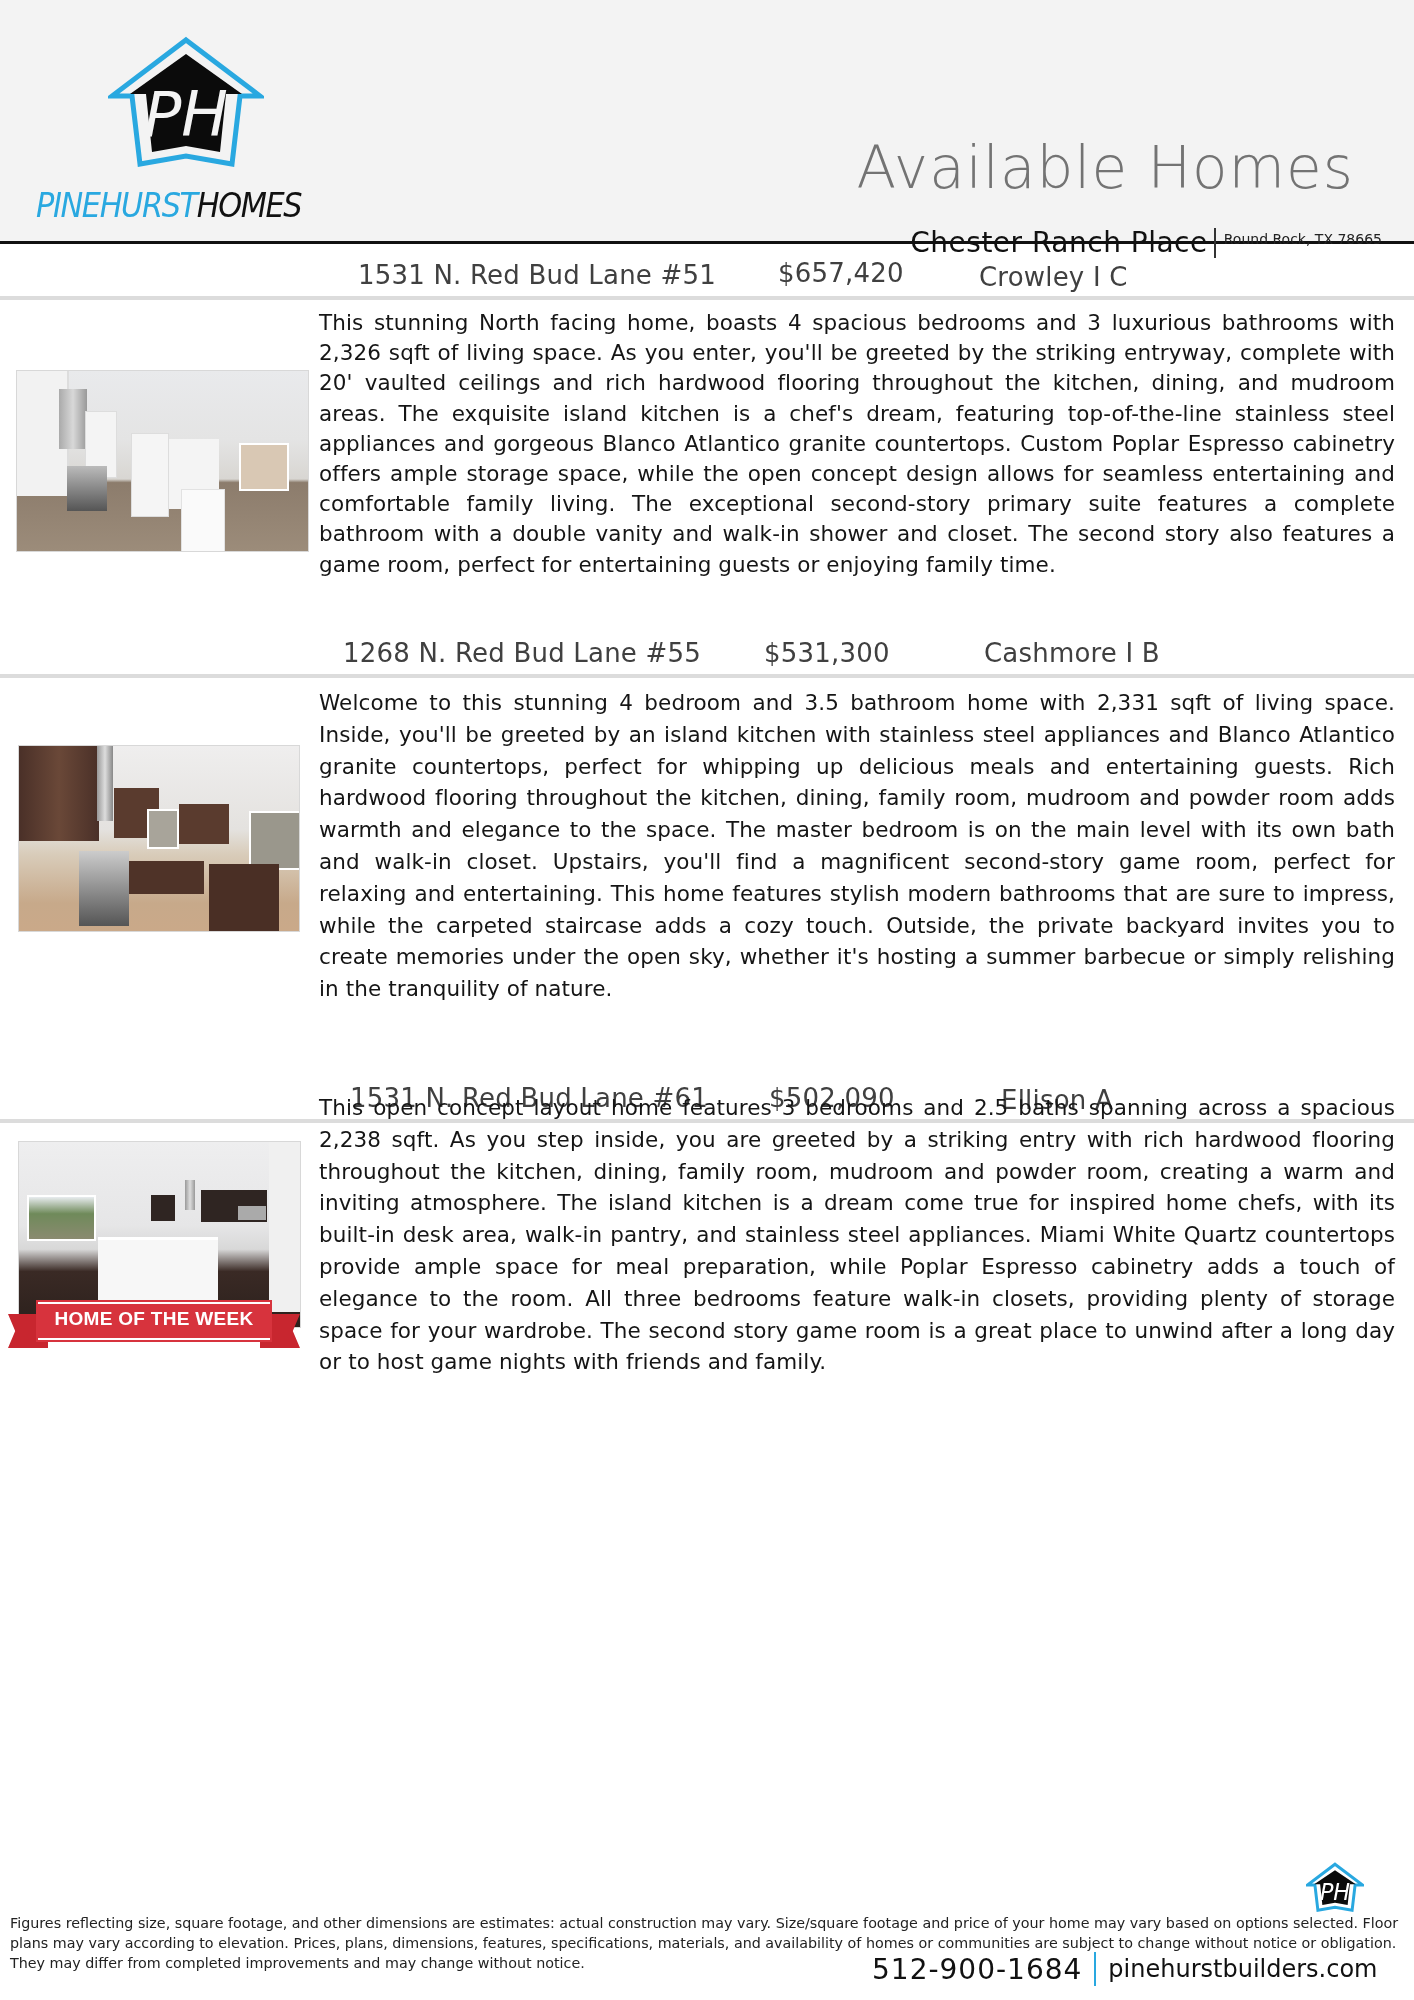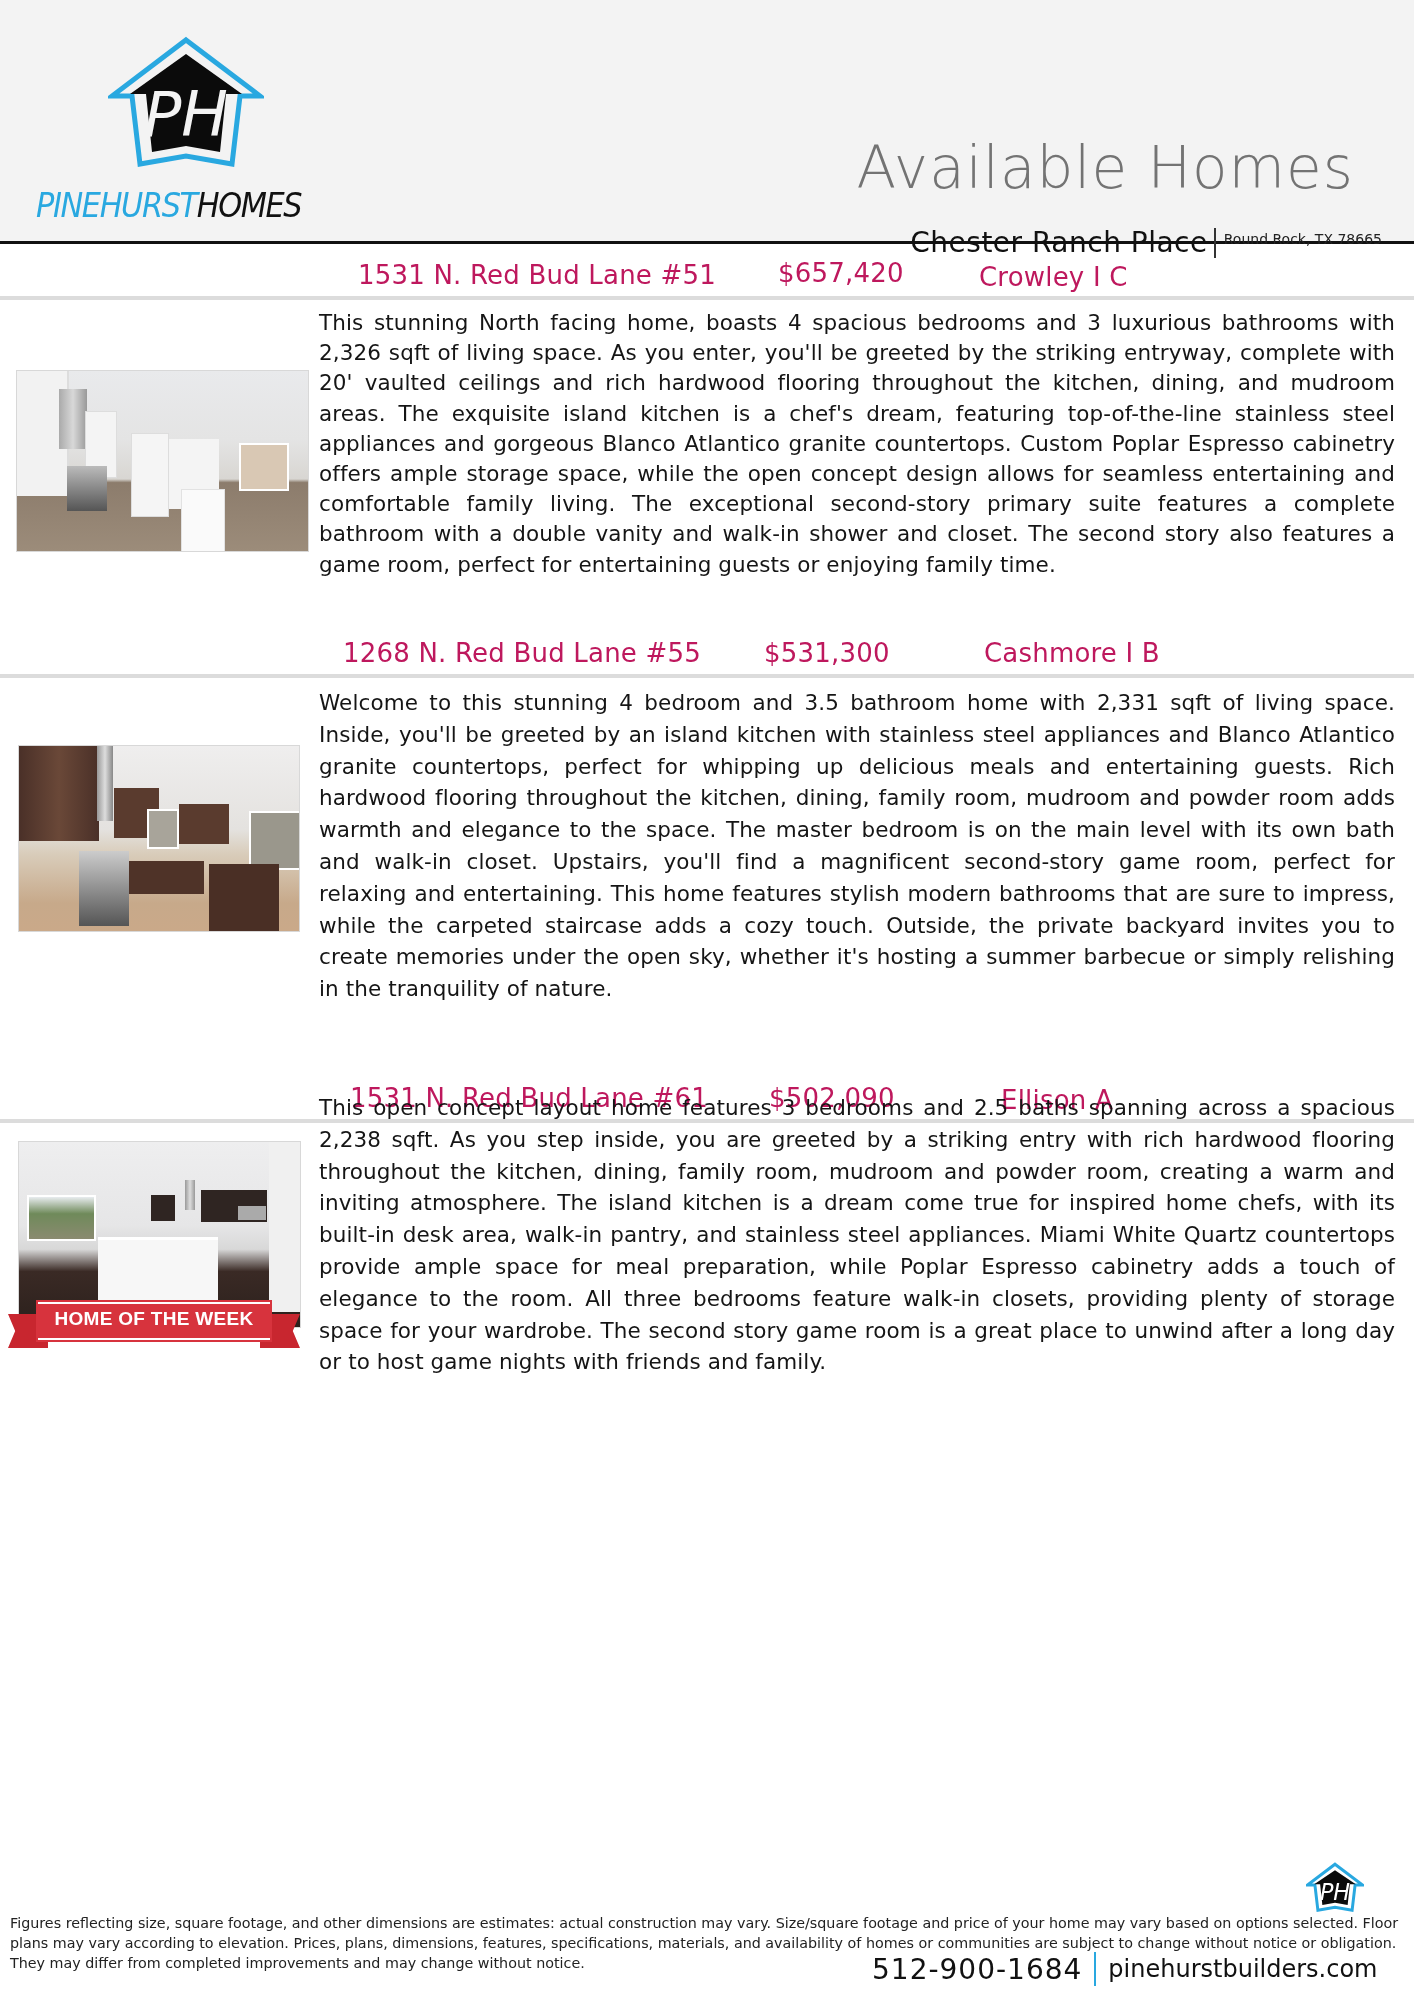--- a/index.html
+++ b/index.html
@@ -29,21 +29,21 @@
     }
     .subtitle .community { font-size: 28px; color: #111; letter-spacing: 0.5px; }
     .subtitle .sep { width: 2px; height: 30px; background: #333; margin: 0 8px 0 6px; }
     .subtitle .location { font-size: 14px; color: #222; position: relative; top: -4px; }
 
     .listing-head {
       position: absolute; left: 0; width: 1414px; height: 40px;
       border-bottom: 4px solid #dcdcdc;
     }
     .listing-head span {
-      position: absolute; top: 4px; font-size: 26px; color: #be185d; white-space: nowrap;
+      position: absolute; top: 4px; font-size: 26px; color: #404040; white-space: nowrap;
       letter-spacing: 0.2px;
     }
     .photo { position: absolute; overflow: hidden; border: 1px solid #d8d8d8; }
     .desc {
       position: absolute; left: 319px; width: 1076px; font-size: 21.5px; line-height: 30.2px;
       text-align: justify; color: #151515; letter-spacing: 0.1px;
     }
 
     
     .ph1 { left: 16px; top: 370px; width: 291px; height: 180px; background: linear-gradient(180deg,#e9eaec 0%,#e4e4e4 38%,#d8d6d2 60%,#8c7c6c 62%,#9c8c7a 100%); }

